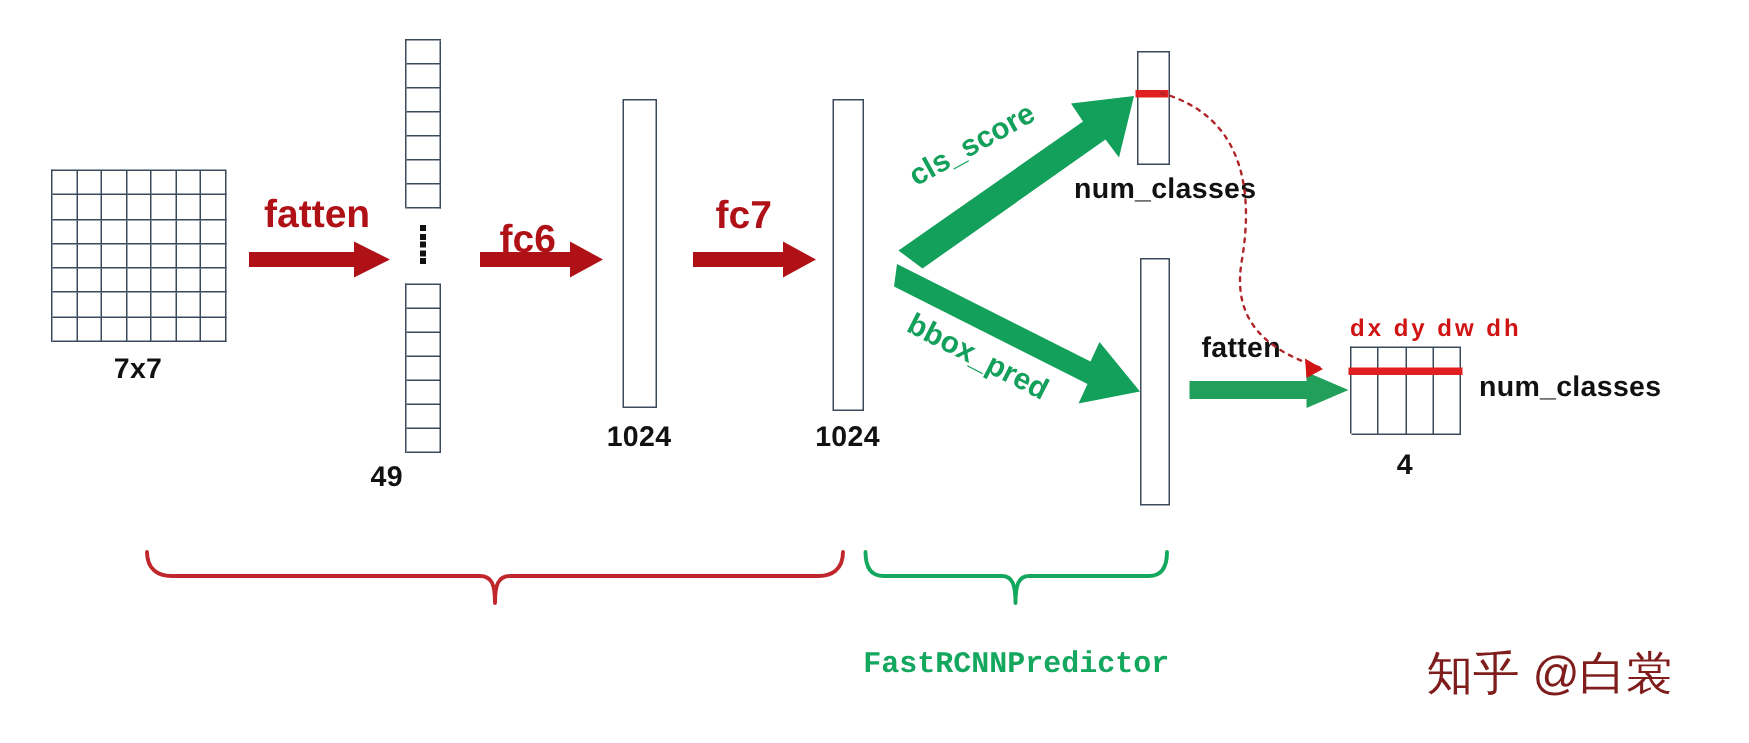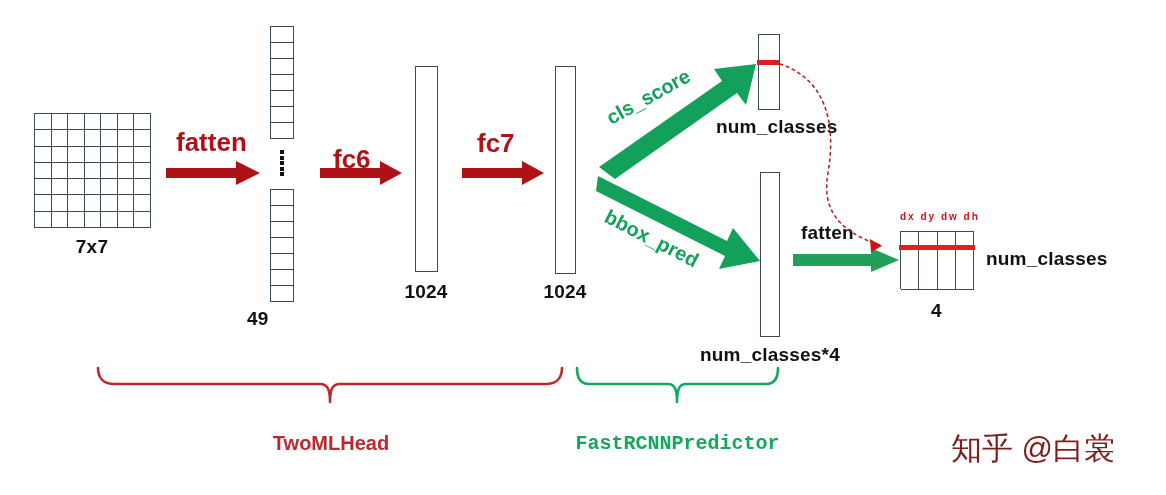--- a/index.html
+++ b/index.html
@@ -39,21 +39,21 @@
   .boxv{border:1px solid #3a4a5c;background:#fff;}
 
   
   .grid4{
     display:grid;grid-template-columns:repeat(4,1fr);
     border-left:1px solid #3a4a5c;border-top:1px solid #3a4a5c;background:#fff;
   }
   .grid4 > i{border-right:1px solid #3a4a5c;border-bottom:1px solid #3a4a5c;display:block;height:100%;}
 
   .redline{background:#E02020;}
-  .dxlabels{color:#D01414;font-size:10px;font-weight:bold;letter-spacing:2px;white-space:nowrap;}
+  .dxlabels{color:#D01414;font-size:16px;font-weight:bold;letter-spacing:2px;white-space:nowrap;}
 
   .watermark{color:#7f1d1d;font-size:31px;white-space:nowrap;}
 
   svg{overflow:visible;}
 </style>
 </head>
 <body>
 
 <div id="stage">
 
@@ -166,21 +166,20 @@
   <div class="boxv" style="left:758px;top:34px;width:20px;height:74px;"></div>
   <div class="redline" style="left:757px;top:60px;width:22px;height:5px;"></div>
   <div class="lbl" style="left:716px;top:116px;">num_classes</div>
 
   <svg style="left:596px;top:168px;width:168px;height:110px;" viewBox="0 0 168 110">
     <path d="M2 8 L131 73 L137 60 L164 93 L123 101 L129 88 L0 23 Z" fill="#12A05A"></path>
   </svg>
   <div class="greenlbl" style="left:606px;top:204px;transform:rotate(27deg);transform-origin:left center;">bbox_pred</div>
 
   <div class="boxv" style="left:760px;top:172px;width:18px;height:163px;"></div>
-  <div class="lbl" style="left:700px;top:344px;">num_classes*4</div>
 
   <div class="lbl" style="left:801px;top:222px;">fatten</div>
   <svg style="left:793px;top:248px;width:108px;height:26px;" viewBox="0 0 108 26">
     <path d="M0 6 H78 V0 L106 12 L78 24 V18 H0 Z" fill="#22A05B"></path>
   </svg>
 
   <svg style="left:770px;top:55px;width:140px;height:200px;" viewBox="0 0 140 200">
     <path d="M4 7 C 58 22, 66 70, 58 118 C 52 152, 66 176, 110 190" fill="none" stroke="#B0252A" stroke-width="1.6" stroke-dasharray="2.5 4" stroke-linecap="round"></path>
     <path d="M112 191 L100 184 L101 197 Z" fill="#D01414"></path>
   </svg>
@@ -193,21 +192,20 @@
       <i></i>
   </div>
   <div class="redline" style="left:899px;top:245px;width:76px;height:5px;"></div>
   <div class="lbl" style="left:986px;top:248px;">num_classes</div>
   <div class="lbl" style="left:900px;top:300px;width:73px;text-align:center;">4</div>
 
   <svg style="left:96px;top:368px;width:470px;height:36px;" viewBox="0 0 470 36">
     <path d="M2 0 C2 12, 10 16, 18 16 H224 C232 16, 234 22, 234 34
              C234 22, 236 16, 244 16 H450 C458 16, 466 12, 466 0" fill="none" stroke="#C0272D" stroke-width="2.6" stroke-linecap="round" stroke-linejoin="round"></path>
   </svg>
-  <div class="grouplbl grp-red" style="left:96px;top:432px;width:470px;text-align:center;">TwoMLHead</div>
 
   <svg style="left:575px;top:368px;width:205px;height:36px;" viewBox="0 0 205 36">
     <path d="M2 0 C2 12, 7 16, 14 16 H93 C100 16, 102 22, 102 34
              C102 22, 104 16, 111 16 H191 C198 16, 203 12, 203 0" fill="none" stroke="#14A85E" stroke-width="2.6" stroke-linecap="round" stroke-linejoin="round"></path>
   </svg>
   <div class="grouplbl grp-green" style="left:565px;top:432px;width:225px;text-align:center;">FastRCNNPredictor</div>
 
   <div class="watermark" style="left:951px;top:428px;">知乎 @白裳</div>
 
 </div>

